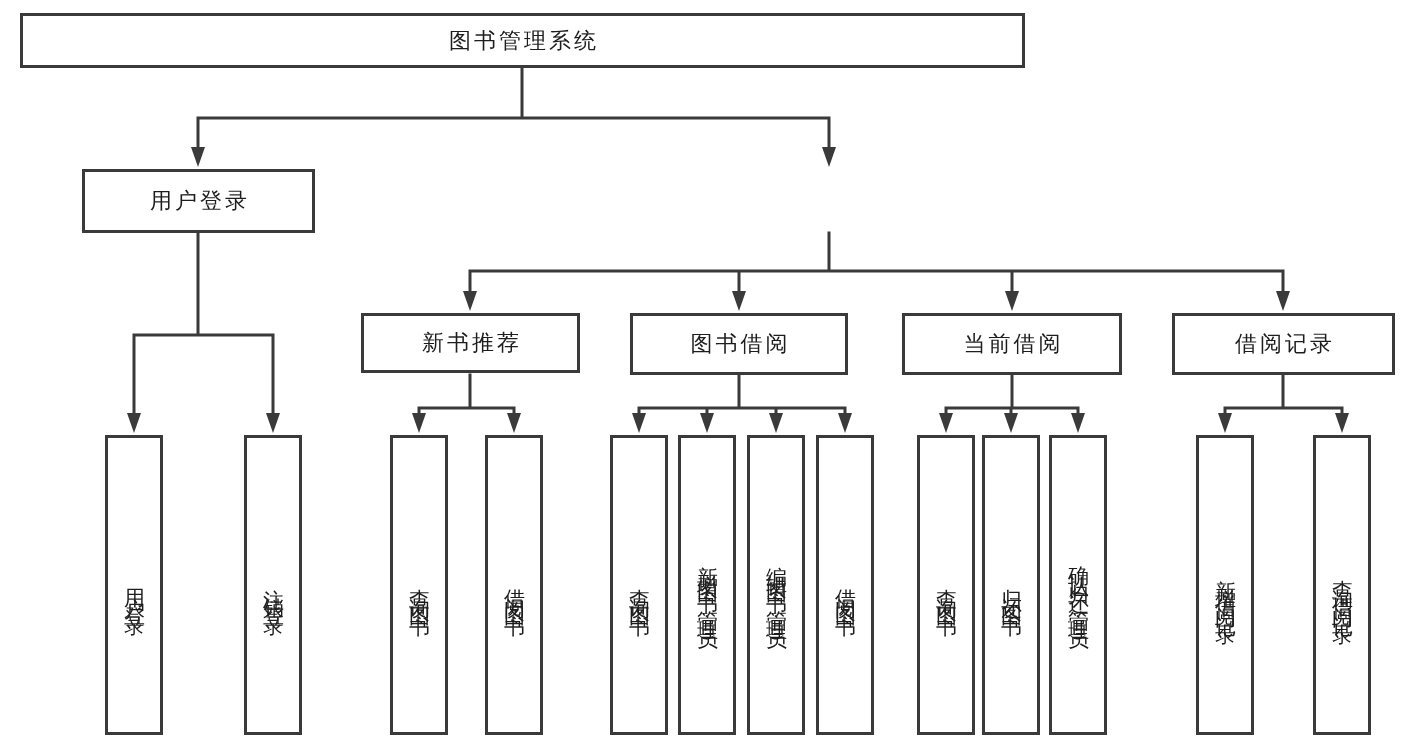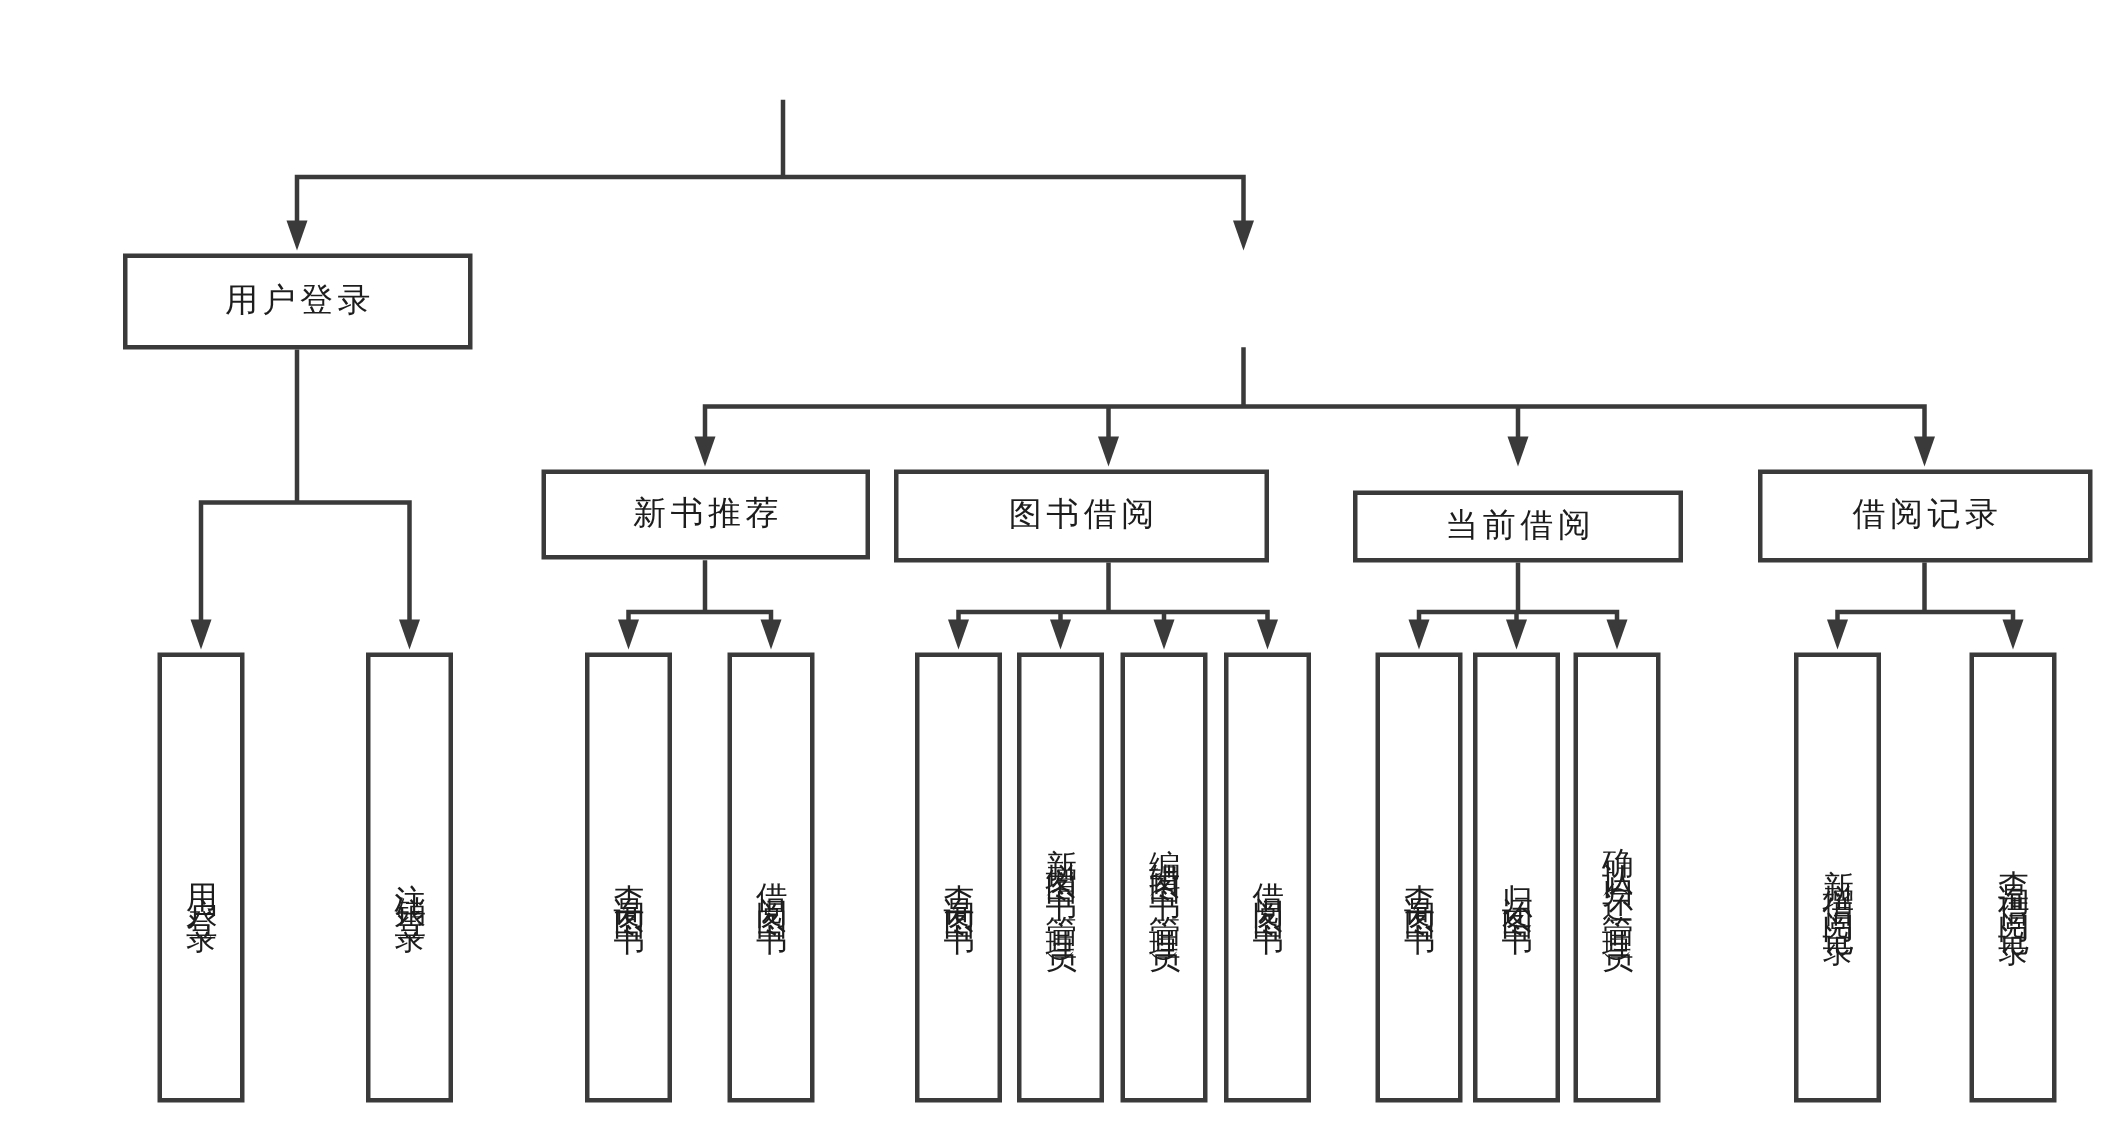--- a/index.html
+++ b/index.html
@@ -115,32 +115,35 @@
       <polygon points="769,413 783,413 776,433"></polygon>
       <polygon points="838,413 852,413 845,433"></polygon>
       <polygon points="939,413 953,413 946,433"></polygon>
       <polygon points="1004,413 1018,413 1011,433"></polygon>
       <polygon points="1071,413 1085,413 1078,433"></polygon>
       <polygon points="1218,413 1232,413 1225,433"></polygon>
       <polygon points="1335,413 1349,413 1342,433"></polygon>
     </g>
   </svg>
 
+  <div class="box" style="left:20px;top:13px;width:1005px;height:55px">
+    <span class="hlabel">图书管理系统</span>
+  </div>
 
   <div class="box" style="left:82px;top:169px;width:233px;height:64px">
     <span class="hlabel">用户登录</span>
   </div>
 
   <div class="box" style="left:361px;top:313px;width:219px;height:60px">
     <span class="hlabel">新书推荐</span>
   </div>
-  <div class="box" style="left:596px;top:313px;width:250px;height:62px">
+  <div class="box" style="left:630px;top:313px;width:218px;height:62px">
     <span class="hlabel">图书借阅</span>
   </div>
-  <div class="box" style="left:902px;top:327px;width:220px;height:48px">
+  <div class="box" style="left:902px;top:313px;width:220px;height:62px">
     <span class="hlabel">当前借阅</span>
   </div>
   <div class="box" style="left:1172px;top:313px;width:223px;height:62px">
     <span class="hlabel">借阅记录</span>
   </div>
 
   <div class="box leaf" style="left:105px">
     <span class="vlabel">用户登录</span>
   </div>
   <div class="box leaf" style="left:244px">

